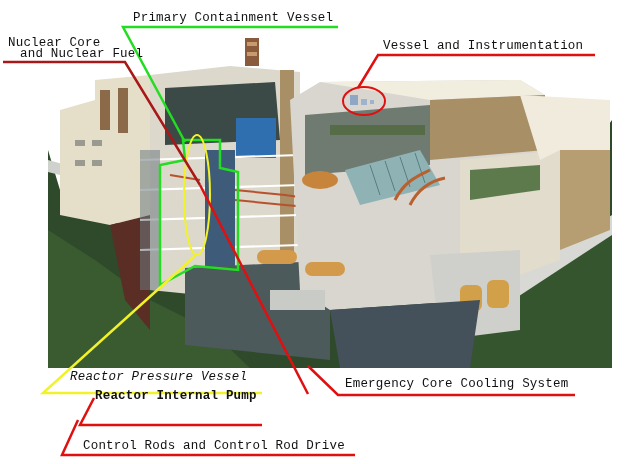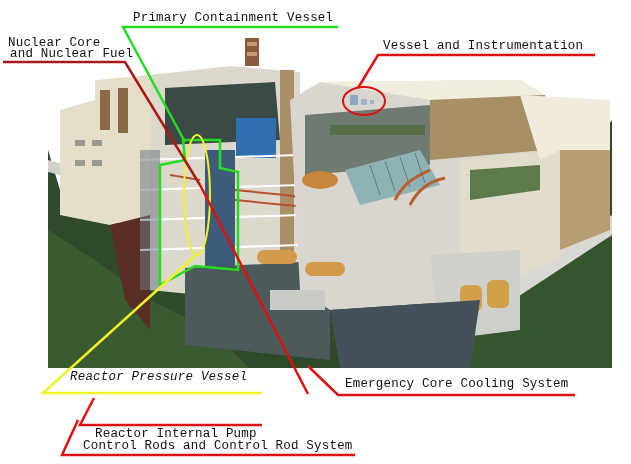--- a/index.html
+++ b/index.html
@@ -121,19 +121,19 @@
       <polyline points="595,55 378,55 358,88" stroke="#e01010"></polyline>
       <polyline points="262,393 43,393 195,256" stroke="#f2f22a"></polyline>
       <polyline points="575,395 338,395 308,366" stroke="#e01010"></polyline>
       <polyline points="262,425 80,425 94,398" stroke="#e01010"></polyline>
       <polyline points="355,455 62,455 78,420" stroke="#e01010"></polyline>
     </g>
   </svg>
 
   <div class="label" style="left:133px; top:12px;">Primary Containment Vessel</div>
   <div class="label" style="left:8px; top:37px;">Nuclear Core</div>
-  <div class="label" style="left:10px; top:48px;">and Nuclear Fuel</div>
+  <div class="label" style="left:20px; top:48px;">and Nuclear Fuel</div>
   <div class="label" style="left:383px; top:40px;">Vessel and Instrumentation</div>
   <div class="label" style="left:70px; top:371px;font-style:italic;">Reactor Pressure Vessel</div>
   <div class="label" style="left:345px; top:378px;">Emergency Core Cooling System</div>
-  <div class="label" style="left:95px; top:428px;">Reactor Internal Pump</div>
-  <div class="label" style="left:83px; top:440px;">Control Rods and Control Rod System</div>
+  <div class="label" style="left:95px; top:390px;font-weight:bold;">Reactor Internal Pump</div>
+  <div class="label" style="left:83px; top:440px;">Control Rods and Control Rod Drive</div>
 </div>
 
 </body></html>

